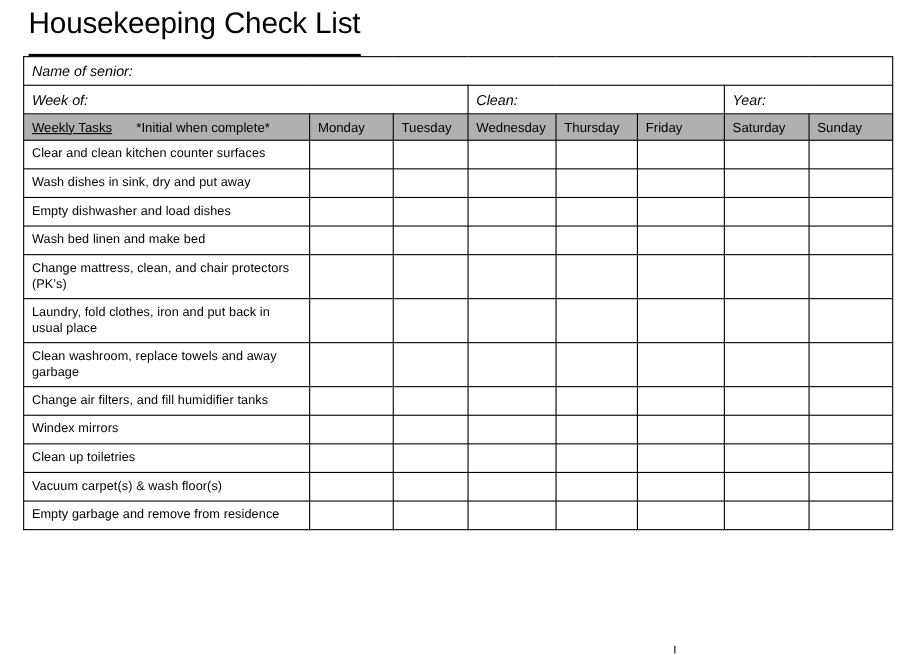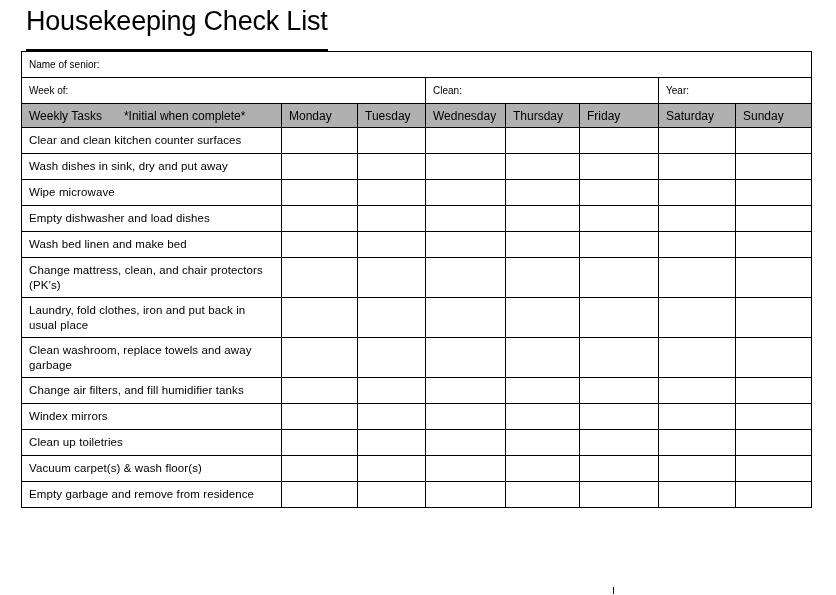--- a/index.html
+++ b/index.html
@@ -44,34 +44,35 @@
     padding: 0;
     vertical-align: middle;
     text-align: left;
     font-weight: 400;
     background: #ffffff;
   }
 
   .meta-cell {
     height: 25px;
     padding: 0 0 0 7px !important;
-    font-size: 10px;
+    font-size: 13px;
     line-height: 14px;
+    font-style: italic;
   }
 
   .hdr-row td {
     background: #b0b0b0 !important;
     font-weight: bold;
     height: 23px;
     font-size: 12px;
     padding: 0 0 0 7px !important;
     border-top: 2px solid #000000;
     border-bottom: 1.5px solid #000000;
   }
-  .hdr-tasks .t1 { margin-right: 22px; }
+  .hdr-tasks .t1 { margin-right: 22px; text-decoration: underline; }
   .hdr-tasks { display: flex; align-items: center; }
 
   .task-cell {
     padding: 4px 6px 4px 7px !important;
     line-height: 14.5px;
     font-size: 11.5px;
     letter-spacing: 0.1px;
   }
   tr.r1 .task-cell { height: 17px; }
   tr.r2 .task-cell { height: 31px; }
@@ -145,30 +146,20 @@
         <td class="task-cell">Wash dishes in sink, dry and put away</td>
         <td class="day-cell"></td>
         <td class="day-cell"></td>
         <td class="day-cell"></td>
         <td class="day-cell"></td>
         <td class="day-cell"></td>
         <td class="day-cell"></td>
         <td class="day-cell"></td>
       </tr>
       <tr class="r1">
-        <td class="task-cell">Wipe microwave</td>
-        <td class="day-cell"></td>
-        <td class="day-cell"></td>
-        <td class="day-cell"></td>
-        <td class="day-cell"></td>
-        <td class="day-cell"></td>
-        <td class="day-cell"></td>
-        <td class="day-cell"></td>
-      </tr>
-      <tr class="r1">
         <td class="task-cell">Empty dishwasher and load dishes</td>
         <td class="day-cell"></td>
         <td class="day-cell"></td>
         <td class="day-cell"></td>
         <td class="day-cell"></td>
         <td class="day-cell"></td>
         <td class="day-cell"></td>
         <td class="day-cell"></td>
       </tr>
       <tr class="r1">

